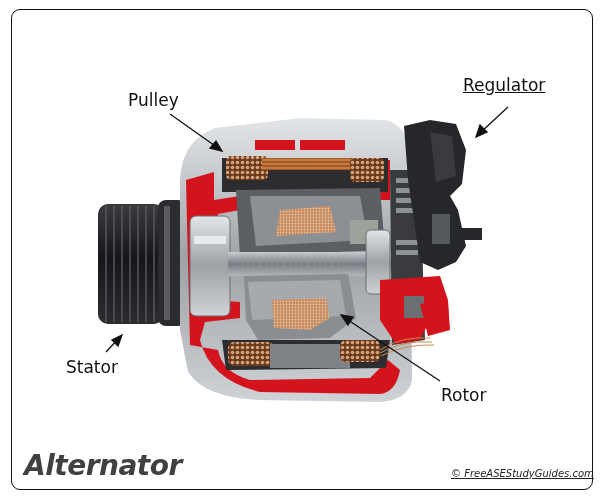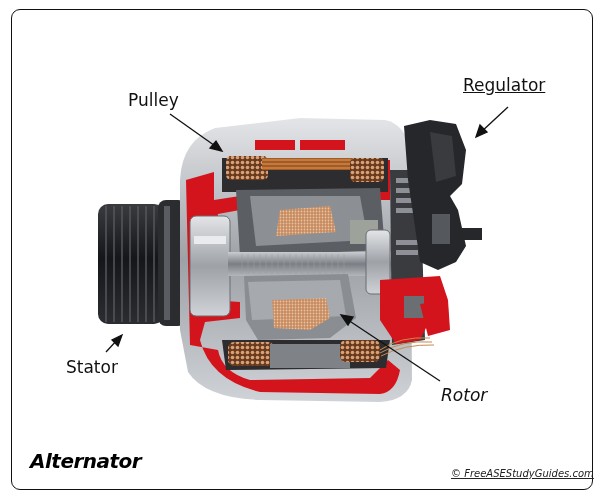--- a/index.html
+++ b/index.html
@@ -1,20 +1,20 @@
 <!DOCTYPE html>
 <html><head>
 <meta charset="utf-8">
 <style>
   html, body { margin: 0; padding: 0; background: #ffffff; }
   body { width: 605px; height: 500px; position: relative; overflow: hidden; font-family: "Liberation Sans", "DejaVu Sans", sans-serif; }
   .frame { position: absolute; left: 11px; top: 9px; width: 582px; height: 481px; border: 1.5px solid #111; border-radius: 9px; box-sizing: border-box; background: #fff; }
   .diagram { position: absolute; left: 0; top: 0; width: 605px; height: 500px; }
   .label { position: absolute; font-family: "DejaVu Sans", sans-serif; font-size: 17px; color: #111; white-space: nowrap; }
-  .title { position: absolute; left: 30px; top: 449px; font-family: "DejaVu Sans", sans-serif; font-weight: bold; font-style: italic; font-size: 20px; color: #000000; letter-spacing: -0.5px; }
+  .title { position: absolute; left: 24px; top: 449px; font-family: "DejaVu Sans", sans-serif; font-weight: bold; font-style: italic; font-size: 28px; color: #404040; letter-spacing: -0.5px; }
   .credit { position: absolute; left: 451px; top: 468px; font-family: "DejaVu Sans", sans-serif; font-style: italic; font-size: 10px; color: #222; text-decoration: underline; }
 </style>
 </head>
 <body>
 
 <div class="frame"></div>
 
 <svg class="diagram" viewBox="0 0 605 500" xmlns="http://www.w3.org/2000/svg">
   <defs>
     <linearGradient id="pulleyGrad" x1="0" y1="0" x2="0" y2="1">
@@ -151,16 +151,16 @@
     <polygon points="122,335 118,346 112,340"></polygon>
 
     <line x1="440" y1="381" x2="345" y2="318"></line>
     <polygon points="341,315 353,317 348,325"></polygon>
   </g>
 </svg>
 
 <span class="label" style="left:128px; top:90px;">Pulley</span>
 <span class="label" style="left:463px; top:75px;text-decoration:underline;">Regulator</span>
 <span class="label" style="left:66px; top:357px;">Stator</span>
-<span class="label" style="left:441px; top:385px;font-style:italic;">Rotor</span>
+<span class="label" style="left:441px; top:385px;">Rotor</span>
 
 <div class="title">Alternator</div>
 <div class="credit">© FreeASEStudyGuides.com</div>
 
 </body></html>

